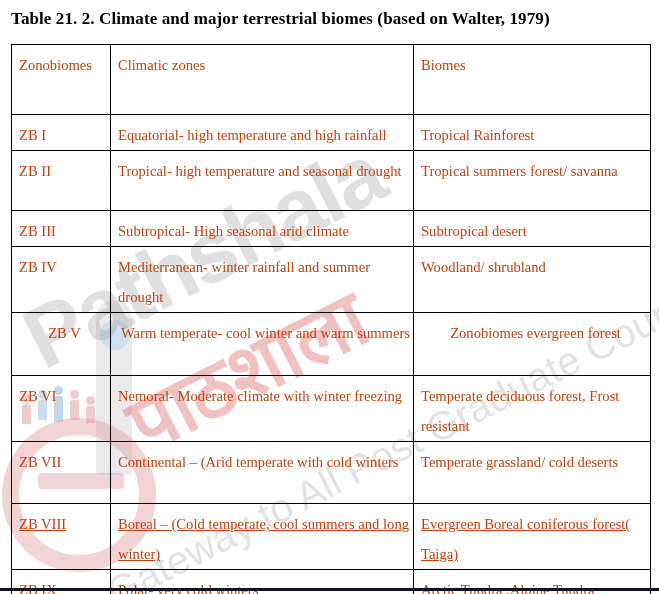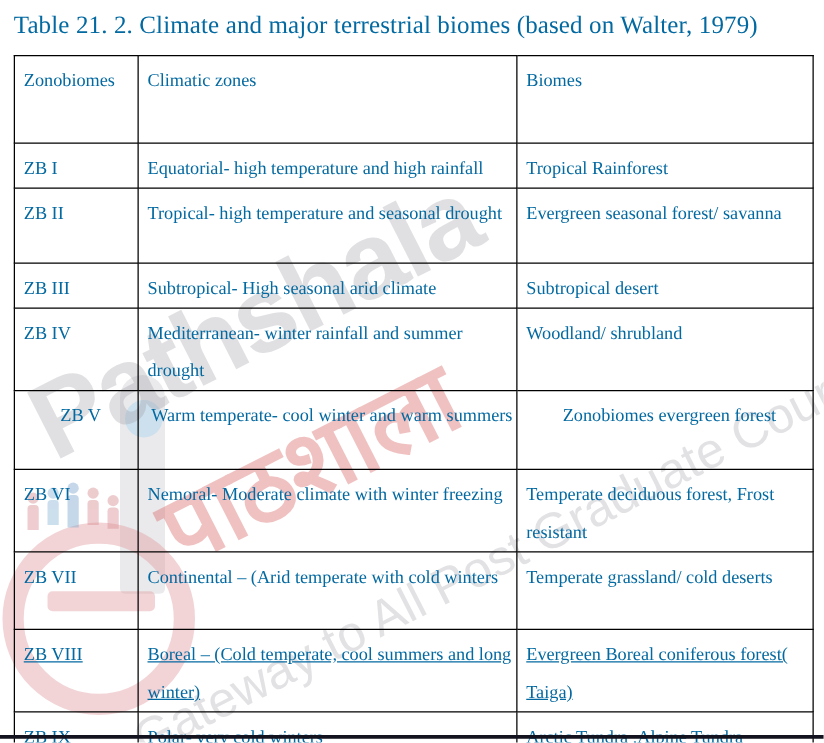--- a/index.html
+++ b/index.html
@@ -115,24 +115,24 @@
   }
   .wm-figure .fig-body {
     width: 9px; height: 20px; margin-top: 1px; border-radius: 3px 3px 0 0;
   }
 
   
   #doc-title {
     position: absolute;
     left: 11px;
     top: 9px;
-    font-size: 20px;
-    font-weight: normal;
+    font-size: 17px;
+    font-weight: bold;
     letter-spacing: 0.1px;
-    color: #0369a1;
+    color: #000000;
     z-index: 2;
     white-space: nowrap;
   }
 
   
   #biome-table {
     position: absolute;
     left: 11px;
     top: 44px;
     width: 639px;
@@ -140,21 +140,21 @@
     table-layout: fixed;
     z-index: 2;
     background: transparent;
   }
   #biome-table td {
     border: 1px solid #000000;
     vertical-align: top;
     padding: 5px 0 0 7px;
     font-size: 14.6px;
     line-height: 30px;
-    color: #0369a1;
+    color: #c2410c;
     background: transparent;
   }
   #biome-table col.c-zono { width: 99px; }
   #biome-table col.c-clim { width: 303px; }
   #biome-table col.c-biom { width: 237px; }
 
   tr.r-header td { height: 64px; }
   tr.r-1 td { height: 29px; }
   tr.r-2 td { height: 54px; }
   tr.r-3 td { height: 28px; }
@@ -247,21 +247,21 @@
     </tr>
 
     <tr class="r-2">
       <td>
           <span class="cell-text">ZB II</span>
         </td>
       <td>
           <span class="cell-text"> Tropical- high temperature and seasonal drought</span>
         </td>
       <td>
-          <span class="cell-text">Evergreen seasonal forest/ savanna</span>
+          <span class="cell-text">Tropical summers forest/ savanna</span>
         </td>
     </tr>
 
     <tr class="r-3">
       <td>
           <span class="cell-text">ZB III</span>
         </td>
       <td>
           <span class="cell-text"> Subtropical- High seasonal arid climate</span>
         </td>

